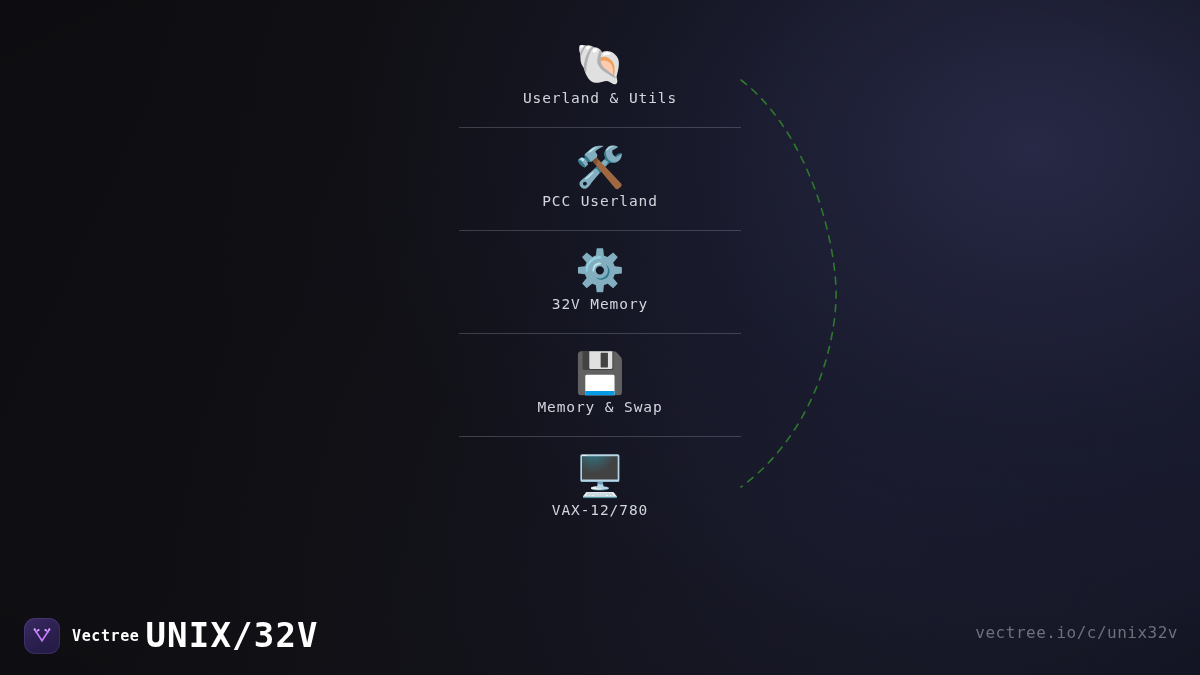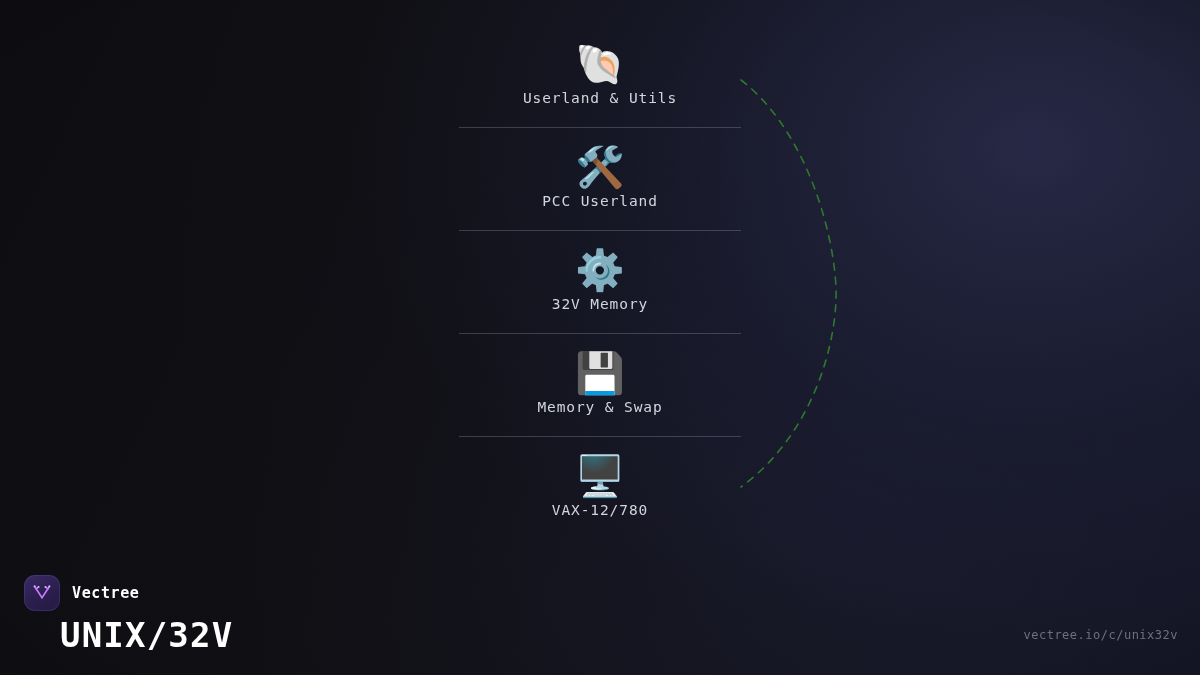--- a/index.html
+++ b/index.html
@@ -59,21 +59,21 @@
     color:#d2d5dc;
     white-space:nowrap;
   }
 
   
   #footer-brand{
     position:absolute;
     left:24px;
     bottom:21px;
     display:flex;
-    flex-direction:column;
+    flex-direction:row;
     gap:6px;
   }
   #brand-row{
     display:flex;
     align-items:center;
     gap:12px;
   }
   #brand-logo{
     width:36px; height:36px;
     border-radius:11px;
@@ -87,27 +87,26 @@
     font-weight:bold;
     color:#ffffff;
     letter-spacing:0.6px;
   }
   #page-title{
     font-size:34px;
     font-weight:bold;
     color:#ffffff;
     letter-spacing:1.2px;
     line-height:1.08;
-    margin-left:36px;
   }
   #footer-url{
     position:absolute;
     right:22px;
     bottom:33px;
-    font-size:12px;
+    font-size:16px;
     color:#6e717c;
     letter-spacing:0.5px;
   }
 </style>
 </head>
 <body>
 
 <div id="bg-gradient"></div>
 
 <svg id="arc-layer" width="1200" height="675" viewBox="0 0 1200 675" aria-hidden="true">

